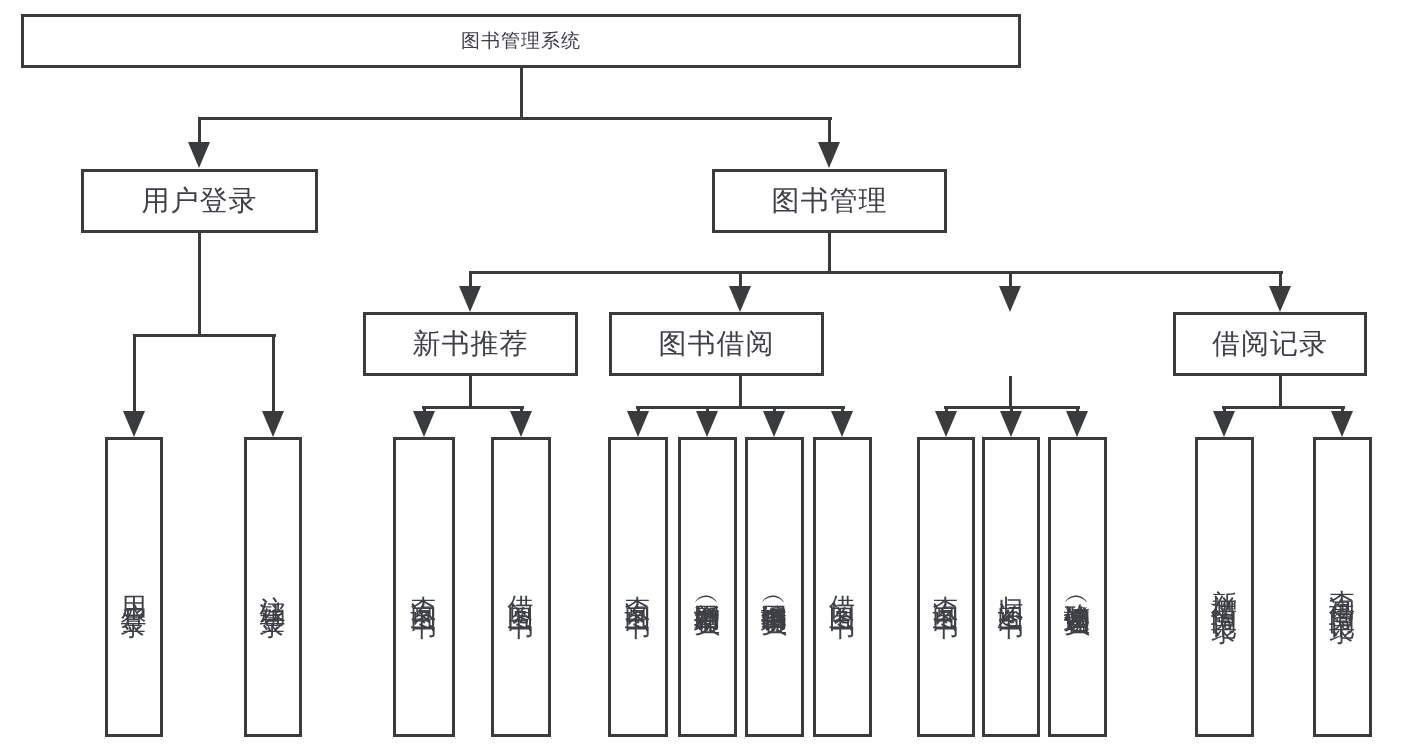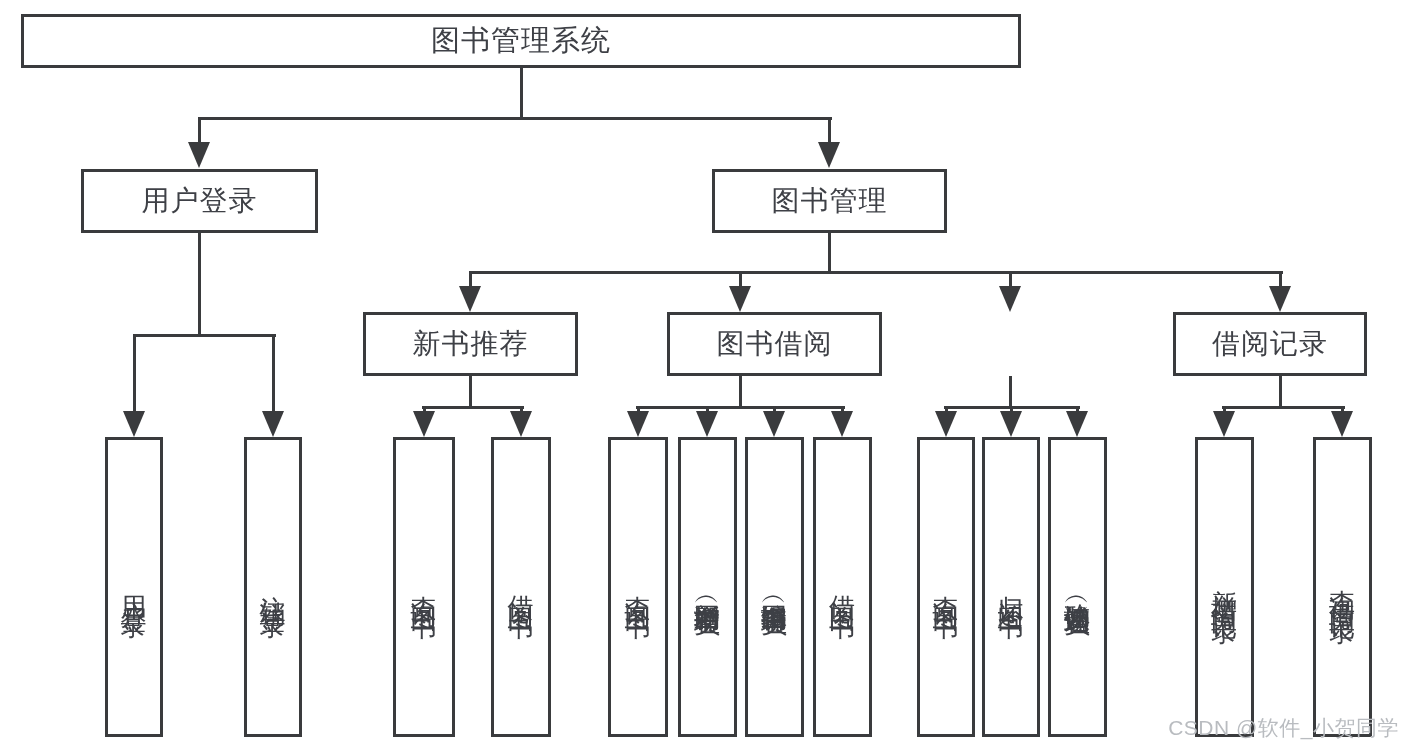--- a/index.html
+++ b/index.html
@@ -5,21 +5,21 @@
   html,body{margin:0;padding:0;background:#ffffff;}
   .canvas{
     position:relative;width:1405px;height:747px;background:#ffffff;overflow:hidden;
     font-family:"Liberation Sans",sans-serif;
   }
   .box{
     position:absolute;box-sizing:border-box;border:3px solid #3a3b3d;background:#ffffff;
     display:flex;align-items:center;justify-content:center;color:#3e4046;
   }
   .hbox{font-size:28px;letter-spacing:1px;}
-  .rootbox{font-size:29px;letter-spacing:1px;}
+  .rootbox{font-size:19px;letter-spacing:1px;}
   .vbox span{
     writing-mode:vertical-rl;text-orientation:mixed;font-size:26px;line-height:1;
   }
   .vshort span{letter-spacing:6px;}
   .vlong span{letter-spacing:1px;}
   .line{position:absolute;background:#3a3b3d;}
   .ahead{
     position:absolute;width:0;height:0;
     border-left:11px solid transparent;border-right:11px solid transparent;
     border-top:26px solid #3a3b3d;
@@ -41,21 +41,21 @@
   <div class="box hbox" style="left:81px;top:169px;width:237px;height:64px;">
     <span>用户登录</span>
   </div>
   <div class="box hbox" style="left:363px;top:312px;width:215px;height:64px;">
     <span>新书推荐</span>
   </div>
 
   <div class="box hbox" style="left:712px;top:169px;width:235px;height:64px;">
     <span>图书管理</span>
   </div>
-  <div class="box hbox" style="left:667px;top:312px;width:215px;height:64px;">
+  <div class="box hbox" style="left:609px;top:312px;width:215px;height:64px;">
     <span>图书借阅</span>
   </div>
   <div class="box hbox" style="left:1173px;top:312px;width:194px;height:64px;text-align:center;">
     <span>借阅记录</span>
   </div>
 
   <div class="box vbox vshort" style="left:105px;top:437px;width:58px;height:300px;">
     <span>用户登录</span>
   </div>
   <div class="box vbox vshort" style="left:244px;top:437px;width:58px;height:300px;">
@@ -152,15 +152,14 @@
   <div class="line" style="left:1010px;top:407px;width:3px;height:8px;"></div>
   <div class="ahead" style="left:1000px;top:411px;"></div>
   <div class="line" style="left:1076px;top:407px;width:3px;height:8px;"></div>
   <div class="ahead" style="left:1066px;top:411px;"></div>
 
   <div class="line" style="left:1223px;top:407px;width:3px;height:8px;"></div>
   <div class="ahead" style="left:1213px;top:411px;"></div>
   <div class="line" style="left:1341px;top:407px;width:3px;height:8px;"></div>
   <div class="ahead" style="left:1331px;top:411px;"></div>
 
-  <div class="watermark">CSDN @软件_小贺同学</div>
 
 </div>
 
 </body></html>

